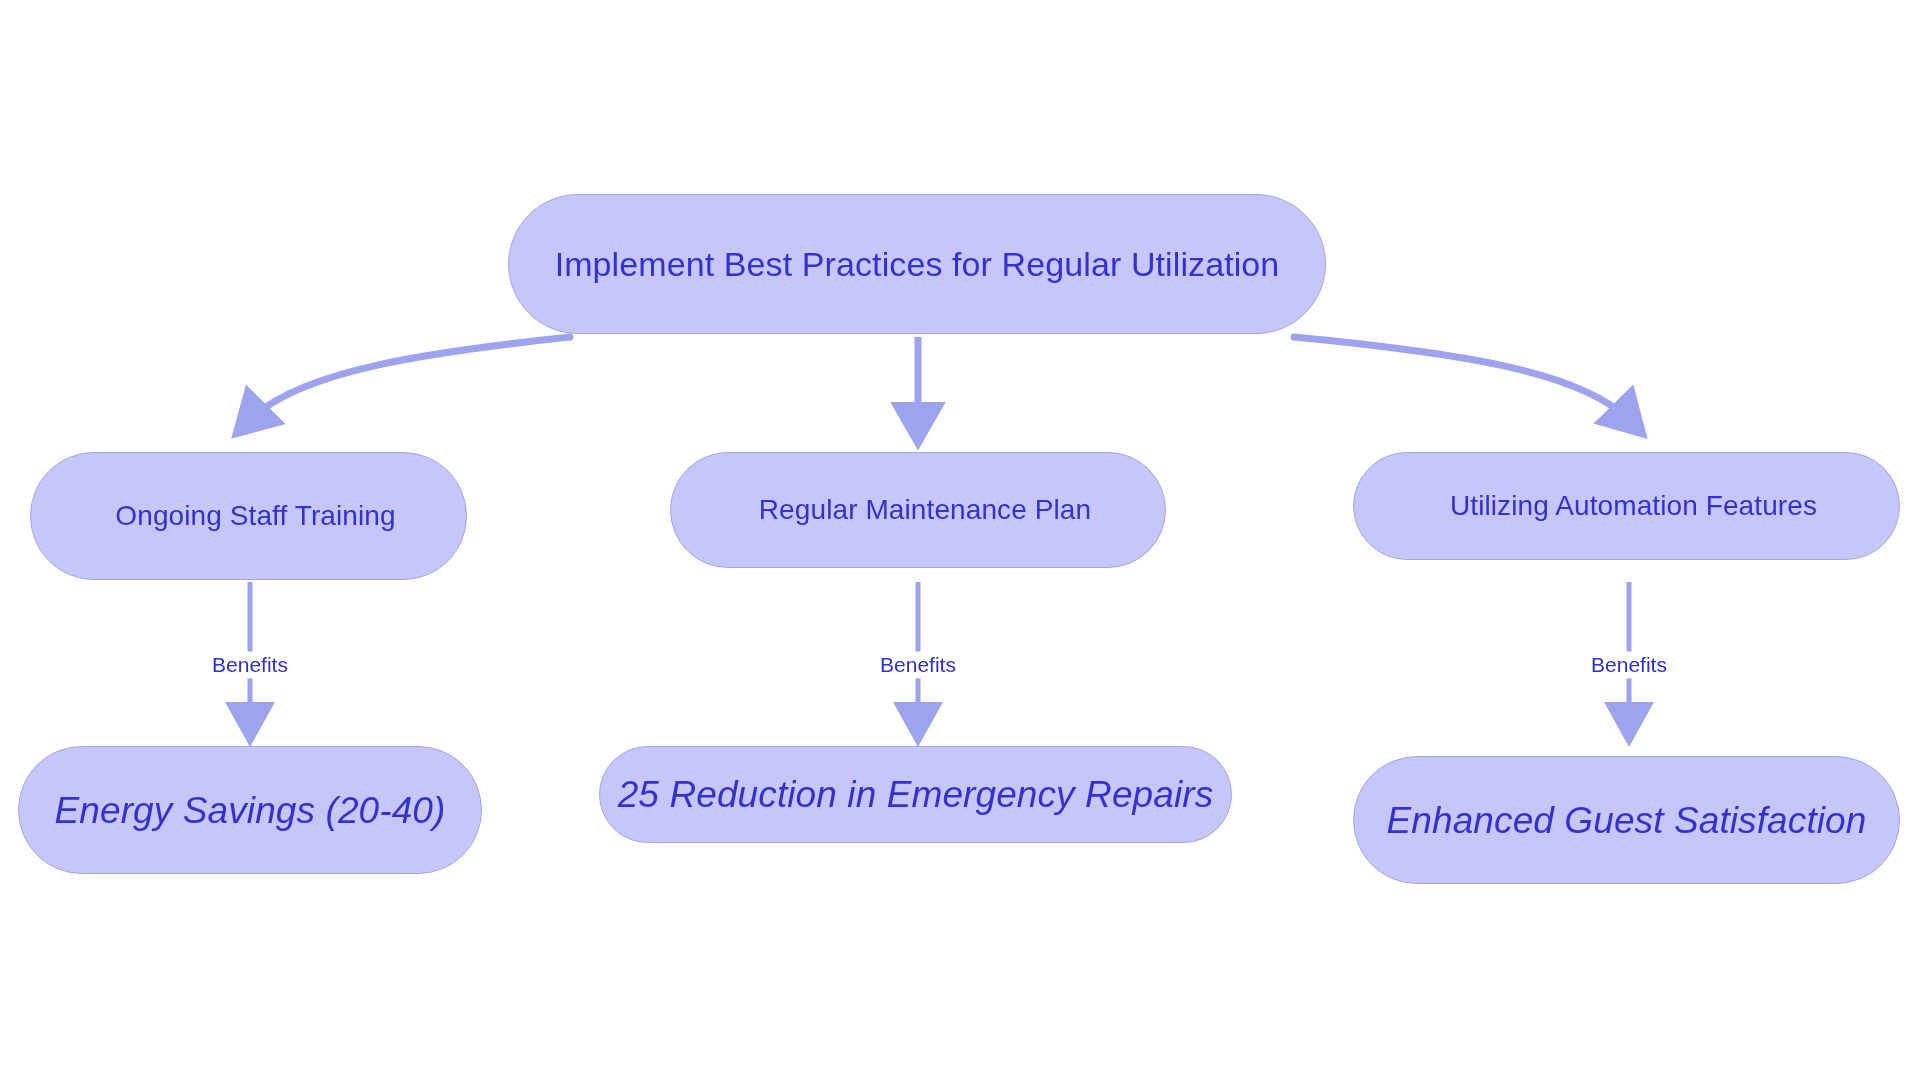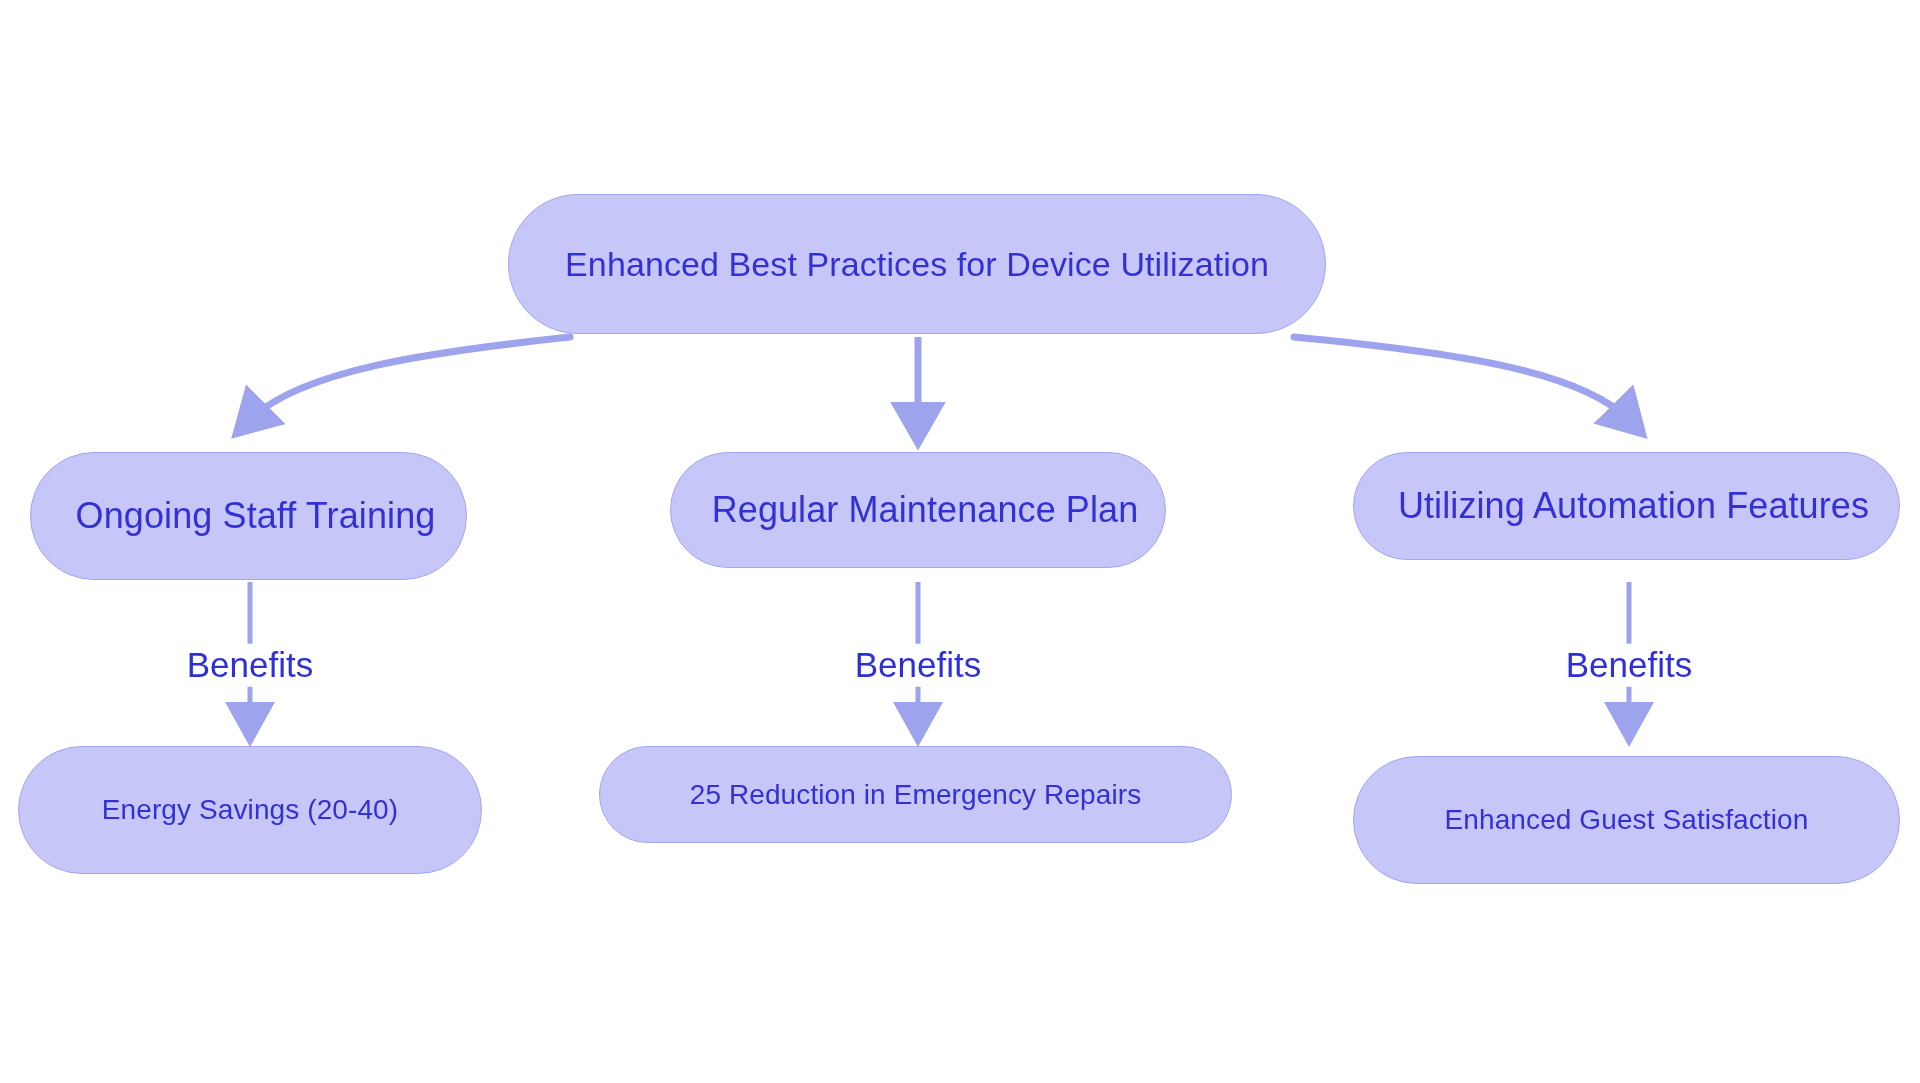--- a/index.html
+++ b/index.html
@@ -50,31 +50,31 @@
     left: 508px;
     top: 194px;
     width: 818px;
     height: 140px;
   }
   .node-root .node-label { font-size: 34px; }
 
   .node-m1 { left: 30px;   top: 452px; width: 437px; height: 128px; }
   .node-m2 { left: 670px;  top: 452px; width: 496px; height: 116px; }
   .node-m3 { left: 1353px; top: 452px; width: 547px; height: 108px; }
-  .node-mid .node-label { font-size: 36px; margin-left: 14px; }
+  .node-mid .node-label { font-size: 28px; margin-left: 14px; }
 
   .node-b1 { left: 18px;   top: 746px; width: 464px; height: 128px; }
   .node-b2 { left: 599px;  top: 746px; width: 633px; height: 97px; }
   .node-b3 { left: 1353px; top: 746px; width: 547px; height: 128px; margin-top: 10px; }
-  .node-bot .node-label { font-size: 28px; }
+  .node-bot .node-label { font-size: 37px; font-style: italic; }
 
   .edge-label {
     position: absolute;
     transform: translate(-50%, -50%);
-    font-size: 35px;
+    font-size: 21px;
     color: #2f2fd8;
     background: #ffffff;
     padding: 2px 8px;
     line-height: 1.1;
     white-space: nowrap;
   }
   .edge-label-1 { left: 250px;  top: 665px; }
   .edge-label-2 { left: 918px;  top: 665px; }
   .edge-label-3 { left: 1629px; top: 665px; }
 </style>
@@ -100,21 +100,21 @@
     <path d="M 1294,337 C 1450,352 1580,370 1629,420" fill="none" stroke="#9ea3ee" stroke-width="7" stroke-linecap="round" marker-end="url(#arrowhead)"></path>
 
     <path d="M 250,582 L 250,722" fill="none" stroke="#9ea3ee" stroke-width="5" stroke-linecap="butt" marker-end="url(#arrowhead-thin)"></path>
 
     <path d="M 918,582 L 918,722" fill="none" stroke="#9ea3ee" stroke-width="5" stroke-linecap="butt" marker-end="url(#arrowhead-thin)"></path>
 
     <path d="M 1629,582 L 1629,722" fill="none" stroke="#9ea3ee" stroke-width="5" stroke-linecap="butt" marker-end="url(#arrowhead-thin)"></path>
   </svg>
 
   <div class="node node-root">
-    <span class="node-label">Enhanced Best Practices for Device Utilization</span>
+    <span class="node-label">Implement Best Practices for Regular Utilization</span>
   </div>
 
   <div class="node node-mid node-m1">
     <span class="node-label">Ongoing Staff Training</span>
   </div>
   <div class="node node-mid node-m2">
     <span class="node-label">Regular Maintenance Plan</span>
   </div>
   <div class="node node-mid node-m3">
     <span class="node-label">Utilizing Automation Features</span>

